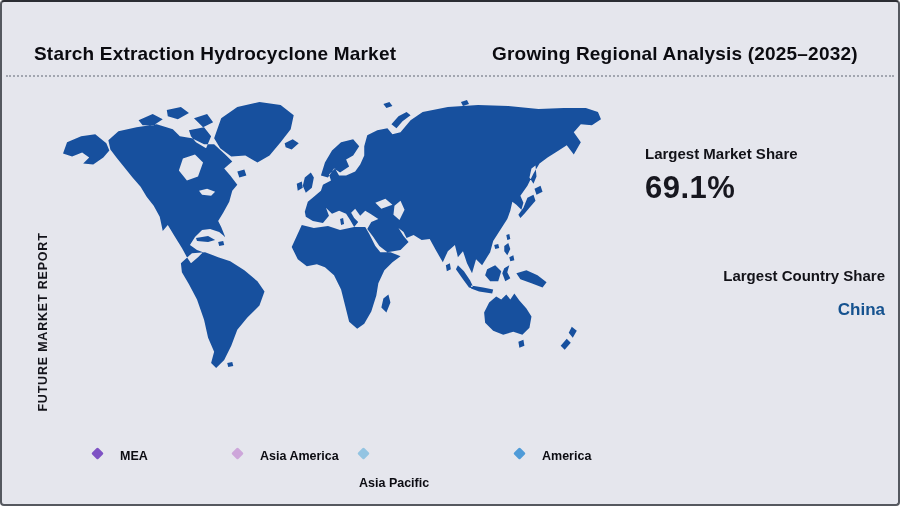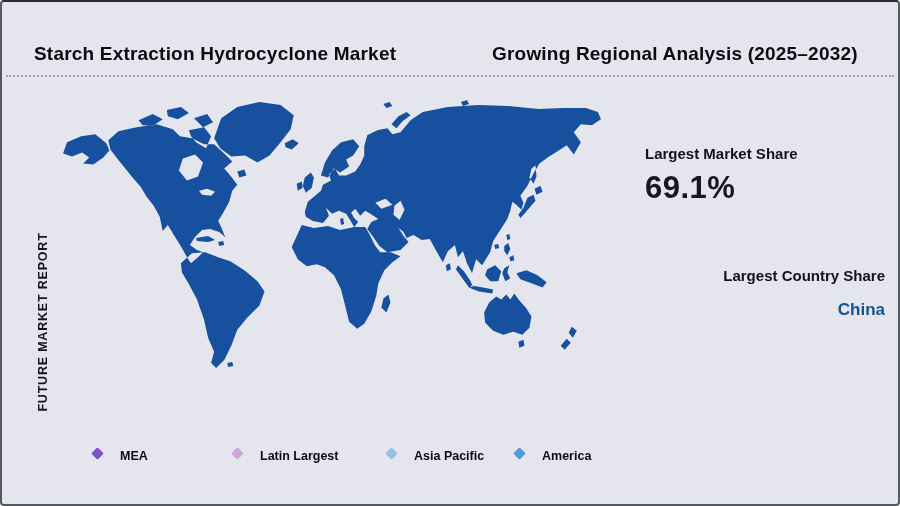--- a/index.html
+++ b/index.html
@@ -20,21 +20,21 @@
   }
   .map{position:absolute;left:58px;top:96px;width:544px;height:272px;}
   .stats{position:absolute;left:643px;top:0;}
   .stat{position:absolute;left:0;width:240px;}
   .stat-1{top:143px;}
   .stat-2{top:265px;text-align:right;}
   .stat-label{font-size:15px;font-weight:700;color:#121218;margin-bottom:8px;white-space:nowrap;}
   .stat-value{font-size:31px;font-weight:800;color:#17171f;letter-spacing:.5px;margin-bottom:3px;}
   .stat-region{font-size:17px;font-weight:700;}
   .legend-item{position:absolute;top:447px;height:18px;display:flex;align-items:flex-start;gap:18px;}
-  .li-0{left:91px;} .li-1{left:231px;} .li-2{left:385px;} .li-3{left:513px;} .li-4{left:653px;}
+  .li-0{left:91px;} .li-1{left:231px;} .li-2{left:357px;flex-direction:column;} .li-3{left:513px;} .li-4{left:653px;}
   .diamond{width:9px;height:9px;transform:rotate(45deg);border-radius:1.5px;flex:0 0 auto;}
   .legend-label{font-size:12.5px;font-weight:700;color:#0c0c12;white-space:nowrap;}
 </style>
 </head>
 <body>
 
 <div class="frame" style="background-color: rgb(229, 230, 237);">
 
   <div class="title title-left">Starch Extraction Hydrocyclone Market</div>
   <div class="title title-right">Growing Regional Analysis (2025–2032)</div>
@@ -101,21 +101,21 @@
       <div class="stat-region" style="color: rgb(21, 82, 143); margin-top: 16px;">China</div>
     </div>
   </div>
 
   <div class="legend-item li-0">
     <span class="diamond" style="background-color: rgb(126, 82, 196);"></span>
     <span class="legend-label">MEA</span>
   </div>
   <div class="legend-item li-1">
     <span class="diamond" style="background-color: rgb(205, 166, 218);"></span>
-    <span class="legend-label">Latin Largest</span>
+    <span class="legend-label">Asia America</span>
   </div>
   <div class="legend-item li-2">
     <span class="diamond" style="background-color: rgb(147, 196, 226);"></span>
     <span class="legend-label">Asia Pacific</span>
   </div>
   <div class="legend-item li-3">
     <span class="diamond" style="background-color: rgb(79, 155, 216);"></span>
     <span class="legend-label">America</span>
   </div>
 

